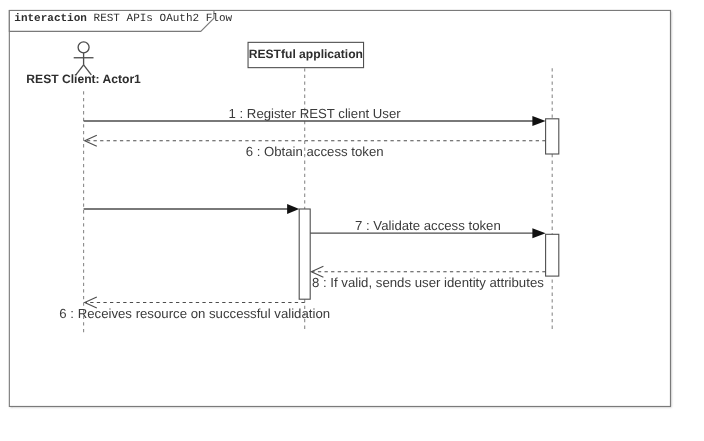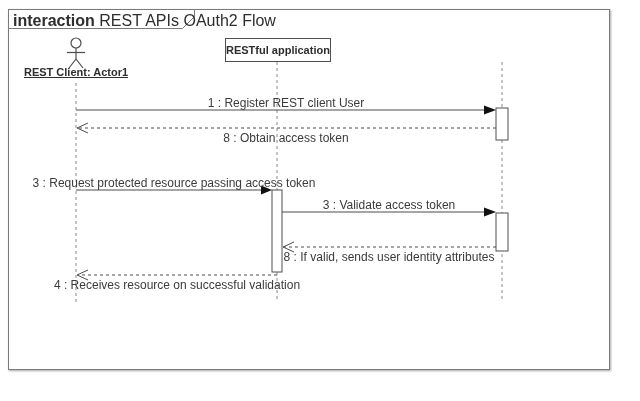--- a/index.html
+++ b/index.html
@@ -21,49 +21,49 @@
     background: #ffffff;
   }
   svg.layer {
     position: absolute;
     left: 0; top: 0;
     width: 640px; height: 401px;
   }
   .tab-text {
     position: absolute;
     left: 13px; top: 12px;
-    font-size: 16px;
+    font-size: 10px;
     white-space: nowrap;
     color: #2e2e2e;
+    font-family: Liberation Mono, monospace;
   }
   .tab-text .kw { font-weight: bold; }
   .participant {
     position: absolute;
     top: 38px;
     height: 24px;
     background: #ffffff;
     border: 1px solid #4f4f4f;
     display: flex;
     align-items: center;
-    justify-content: flex-start;
+    justify-content: flex-end;
     font-size: 11px;
     font-weight: bold;
     color: #2e2e2e;
     white-space: nowrap;
     box-sizing: border-box;
   }
   .actor-label {
     position: absolute;
     left: 76px; top: 66px;
     transform: translateX(-50%);
     font-size: 11px;
     font-weight: bold;
     color: #2e2e2e;
     white-space: nowrap;
-    text-decoration: underline;
   }
   .msg {
     position: absolute;
     transform: translateX(-50%);
     font-size: 12px;
     color: #3b3b3b;
     white-space: nowrap;
   }
 </style>
 </head>
@@ -129,19 +129,18 @@
     <span>REST APIs OAuth2 Flow</span>
   </div>
 
   <div class="actor-label">REST Client: Actor1</div>
 
   <div class="participant" style="left:225px; width:106px;">
     <span>RESTful application</span>
   </div>
 
   <div class="msg" style="left:286px; top:96px;">1 : Register REST client User</div>
-  <div class="msg" style="left:286px; top:131px;">8 : Obtain access token</div>
-  <div class="msg" style="left:174px; top:176px;">3 : Request protected resource passing access token</div>
-  <div class="msg" style="left:389px; top:198px;">3 : Validate access token</div>
+  <div class="msg" style="left:286px; top:131px;">6 : Obtain access token</div>
+  <div class="msg" style="left:389px; top:198px;">7 : Validate access token</div>
   <div class="msg" style="left:389px; top:250px;">8 : If valid, sends user identity attributes</div>
-  <div class="msg" style="left:177px; top:278px;">4 : Receives resource on successful validation</div>
+  <div class="msg" style="left:177px; top:278px;">6 : Receives resource on successful validation</div>
 
 </div>
 
 </body></html>

